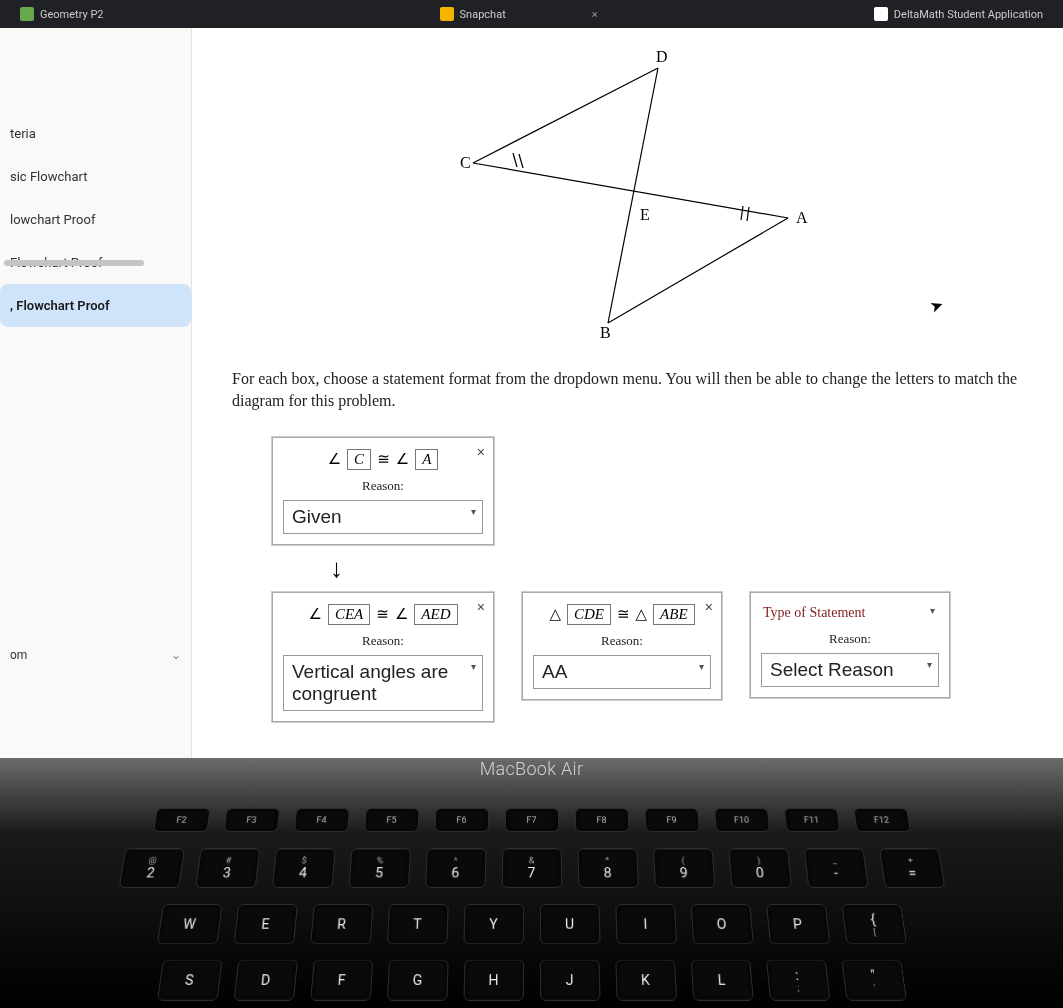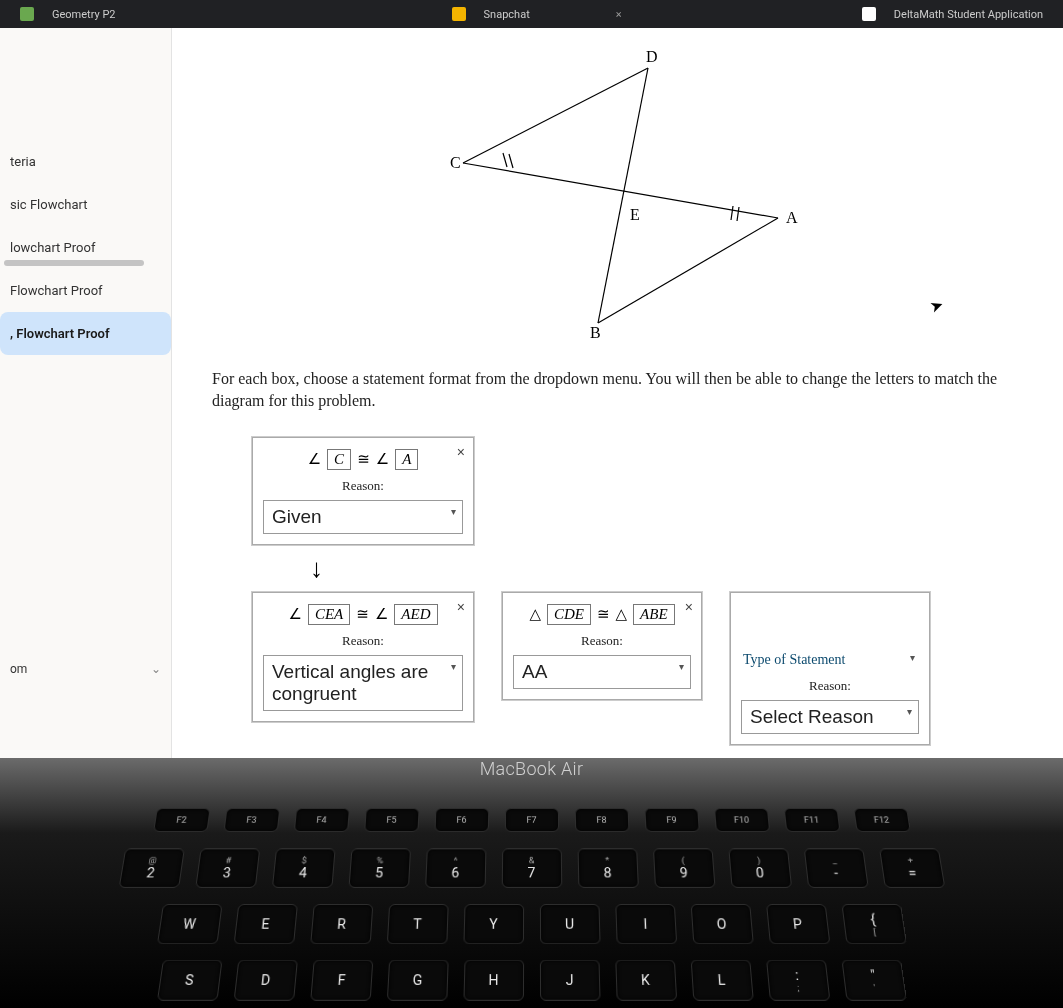--- a/index.html
+++ b/index.html
@@ -19,49 +19,49 @@
       display: flex;
       align-items: center;
       padding: 0 10px;
       gap: 8px;
       color: #ccc;
       font-size: 11px;
     }
     .tab-strip .tab {
       display: flex;
       align-items: center;
-      gap: 18px;
+      gap: 6px;
       padding: 4px 10px;
       border-radius: 4px 4px 0 0;
     }
     .tab .favicon {
       width: 14px; height: 14px;
       background: #6aa84f;
       border-radius: 2px;
       display:inline-block;
     }
     .favicon.orange { background:#f4b400; }
     .favicon.white { background:#fff; }
 
     .app-frame {
       display: flex;
       height: calc(100% - 28px);
       background: #fff;
     }
 
     
     .sidebar {
-      width: 172px;
+      width: 192px;
       background: #faf9f7;
       border-right: 1px solid #e3e3e3;
       display: flex;
       flex-direction: column;
       font-size: 13px;
       color: #333;
-      padding-top: 112px;
+      padding-top: 84px;
     }
     .sidebar .scroll-thumb {
       position: absolute;
       top: 260px;
       left: 0;
       width: 140px;
       height: 6px;
       background: #c4c4c4;
       border-radius: 3px;
       margin-left: 4px;
@@ -205,23 +205,22 @@
       color: #555;
     }
     .type-select {
       border: none;
       width:100%;
       padding: 4px 2px;
       font-size: 14px;
       font-family: Georgia, serif;
       position: relative;
       cursor:pointer;
-      color:#0c4a6e;
+      color:#7f1d1d;
       text-align:left;
-      margin-top:47px;
     }
     .type-select::after{
       content:"▾";
       position:absolute;
       right:4px; top:4px;
       font-size:10px;
       color:#555;
     }
 
     .arrow-down {

